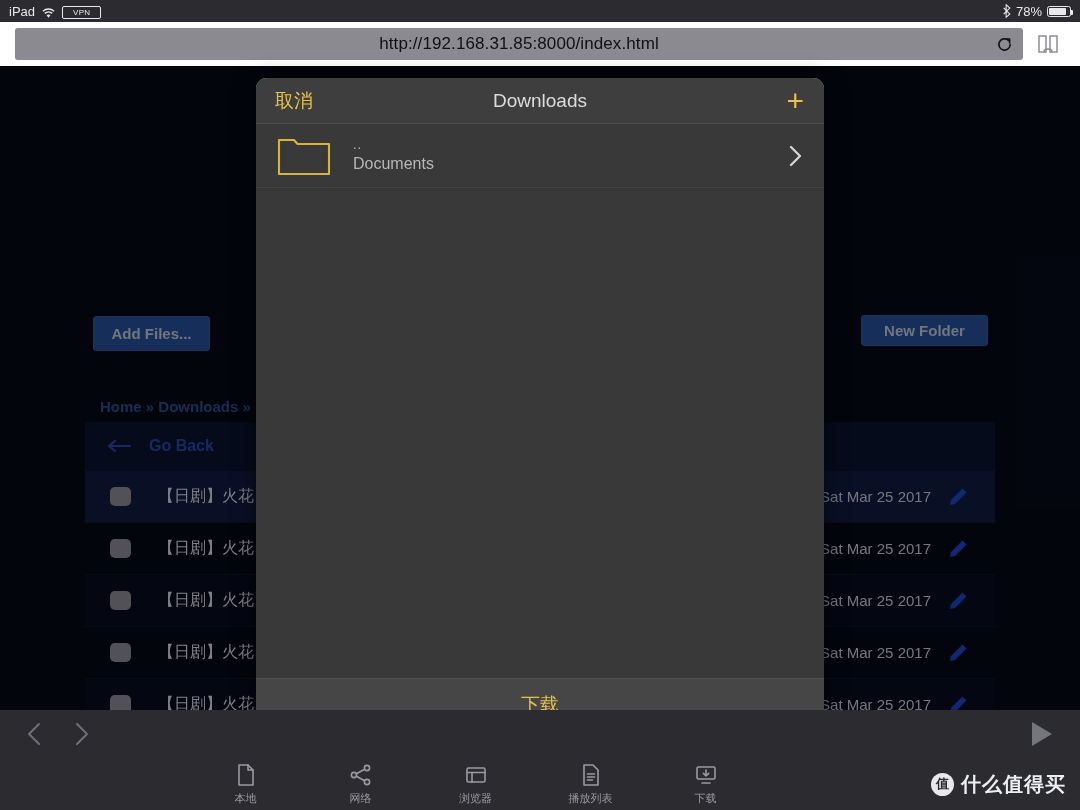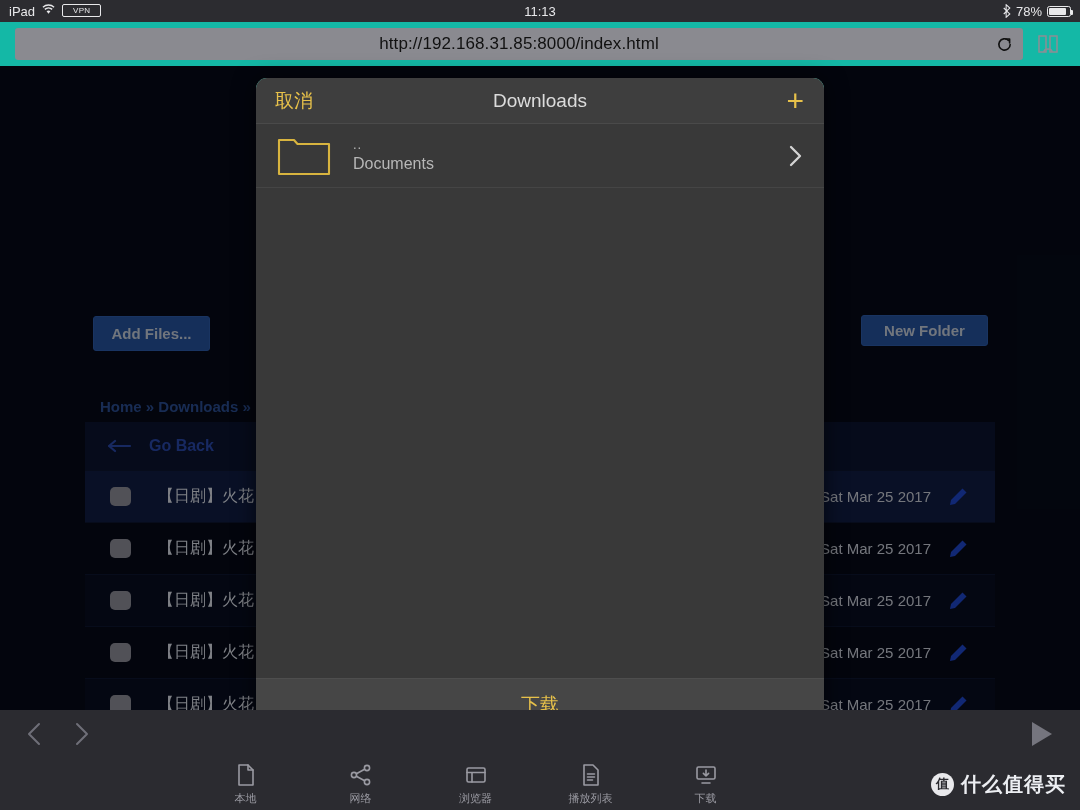--- a/index.html
+++ b/index.html
@@ -10,21 +10,21 @@
     overflow:hidden;
   }
   #screen { position:relative; width:1080px; height:810px; background:#05070f; }
 
   
   .statusbar {
     position:absolute; top:0; left:0; width:1080px; height:22px;
     background:#2c2c30; color:#e8e8ea;
     display:flex; align-items:center; font-size:13px;
   }
-  .sb-left { display:flex; align-items:flex-start; gap:7px; padding-left:9px; }
+  .sb-left { display:flex; align-items:flex-end; gap:7px; padding-left:9px; }
   .sb-center { position:absolute; left:0; right:0; text-align:center; font-size:13px; }
   .sb-right { margin-left:auto; display:flex; align-items:center; gap:5px; padding-right:9px; }
   .vpn-badge {
     border:1px solid #e8e8ea; border-radius:2px;
     font-size:8px; line-height:9px; padding:1px 10px; letter-spacing:.3px;
   }
   .wifi-ic { width:13px; height:11px; display:block; }
   .bt-ic { width:9px; height:14px; display:block; }
   .batt {
     width:24px; height:11px; border:1px solid #e8e8ea; border-radius:2.5px;
@@ -33,21 +33,21 @@
   .batt::after {
     content:""; position:absolute; right:-3px; top:3px;
     width:2px; height:5px; background:#e8e8ea; border-radius:0 1px 1px 0;
   }
   .batt i { position:absolute; left:1px; top:1px; bottom:1px; width:78%;
             background:#e8e8ea; border-radius:1px; display:block; }
 
   
   .urlbar-wrap {
     position:absolute; top:22px; left:0; width:1080px; height:44px;
-    background:#14b8a6; display:flex; align-items:center; padding:0 15px;
+    background:#ffffff; display:flex; align-items:center; padding:0 15px;
   }
   .urlfield {
     flex:1; height:32px; background:#8a8a90; border-radius:3px;
     display:flex; align-items:center; justify-content:center; position:relative;
   }
   .urltext { font-size:17px; color:#111; letter-spacing:.1px; }
   .reload-ic { position:absolute; right:10px; width:17px; height:17px; }
   .book-ic { width:26px; height:26px; margin-left:12px; margin-right:4px; }
 
   
@@ -174,21 +174,20 @@
   <div class="statusbar">
     <div class="sb-left">
       <span>iPad</span>
       <svg class="wifi-ic" viewBox="0 0 16 12">
         <path d="M8 11.2 5.6 8.3a3.8 3.8 0 0 1 4.8 0z" fill="#e8e8ea"></path>
         <path d="M2.9 5.2a7.6 7.6 0 0 1 10.2 0l-1.1 1.3a5.9 5.9 0 0 0-8 0z" fill="#e8e8ea"></path>
         <path d="M.6 2.5a11 11 0 0 1 14.8 0l-1.1 1.3a9.3 9.3 0 0 0-12.6 0z" fill="#e8e8ea"></path>
       </svg>
       <span class="vpn-badge">VPN</span>
     </div>
-    <div class="sb-center">11:13</div>
     <div class="sb-right">
       <svg class="bt-ic" viewBox="0 0 10 16">
         <path d="M4.6 8 1.4 5.1 2.3 4 6.6 8l-4.3 4-0.9-1.1z" fill="#e8e8ea"></path>
         <path d="M4.6 8V.8L8.8 4.6 5 8l3.8 3.4L4.6 15.2V8z" fill="none" stroke="#e8e8ea" stroke-width="1.2"></path>
       </svg>
       <span>78%</span>
       <span class="batt">
           <i></i>
         </span>
     </div>

